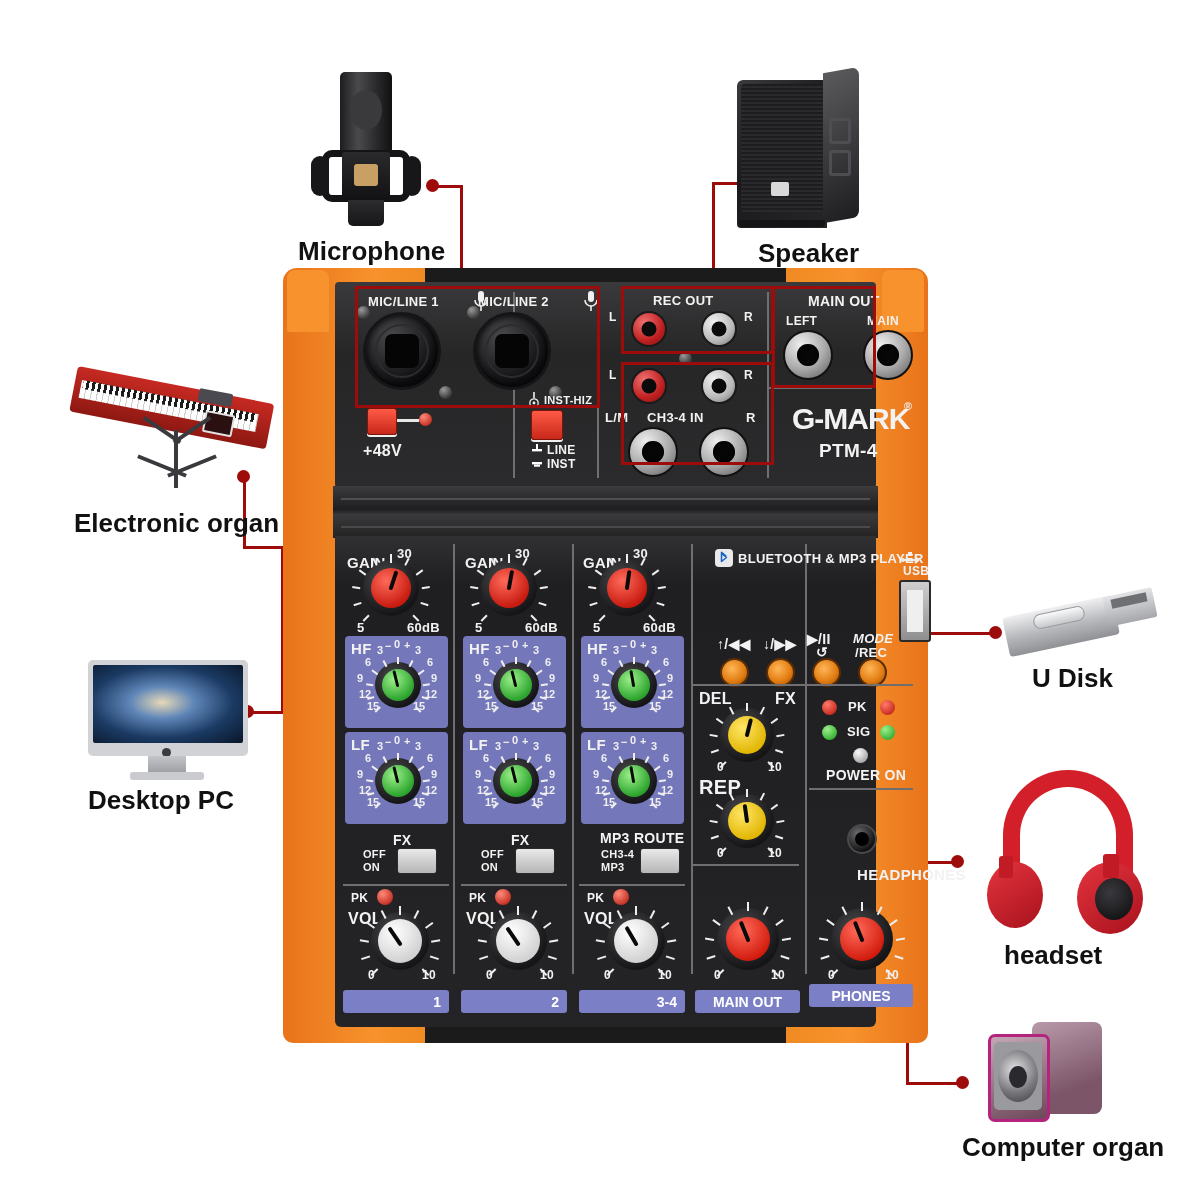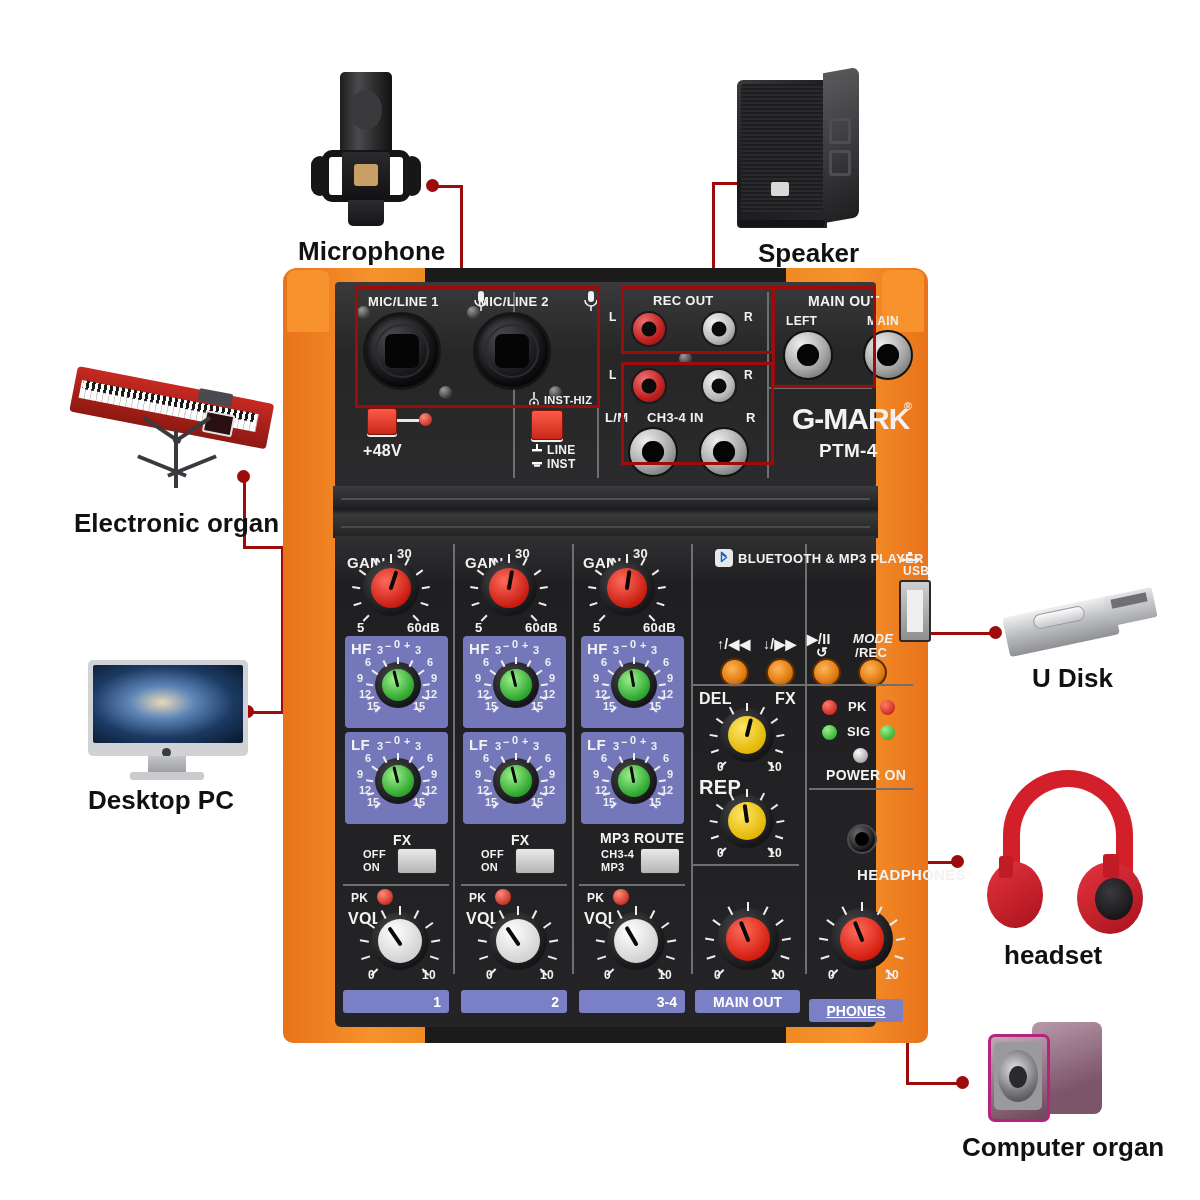--- a/index.html
+++ b/index.html
@@ -818,15 +818,15 @@
         <div class="tick" style="height: 9.3px; left: 30px; top: -6.2px; transform-origin: 50% 43.4px; transform: rotate(108deg);"></div>
         <div class="tick" style="height: 9.3px; left: 30px; top: -6.2px; transform-origin: 50% 43.4px; transform: rotate(135deg);"></div>
       </div>
     <div class="lbl" style="left:493px;top:432px;font-size:12px;">0</div>
     <div class="lbl" style="left:550px;top:432px;font-size:12px;">10</div>
 
     <div class="chanlabel" style="left:8px;bottom:14px;width:106px;justify-content:flex-end;padding-right:8px;font-size:14px;">1</div>
     <div class="chanlabel" style="left:126px;bottom:14px;width:106px;justify-content:flex-end;padding-right:8px;font-size:14px;">2</div>
     <div class="chanlabel" style="left:244px;bottom:14px;width:106px;justify-content:flex-end;padding-right:8px;font-size:14px;">3-4</div>
     <div class="chanlabel" style="left:360px;bottom:14px;width:105px;justify-content:center;font-size:14px;">MAIN OUT</div>
-    <div class="chanlabel" style="left:474px;bottom:5px;width:94px;justify-content:center;font-size:14px;text-decoration:underline;">PHONES</div>
+    <div class="chanlabel" style="left:474px;bottom:20px;width:104px;justify-content:center;font-size:14px;">PHONES</div>
   </div>
 </div>
 
 </body></html>

